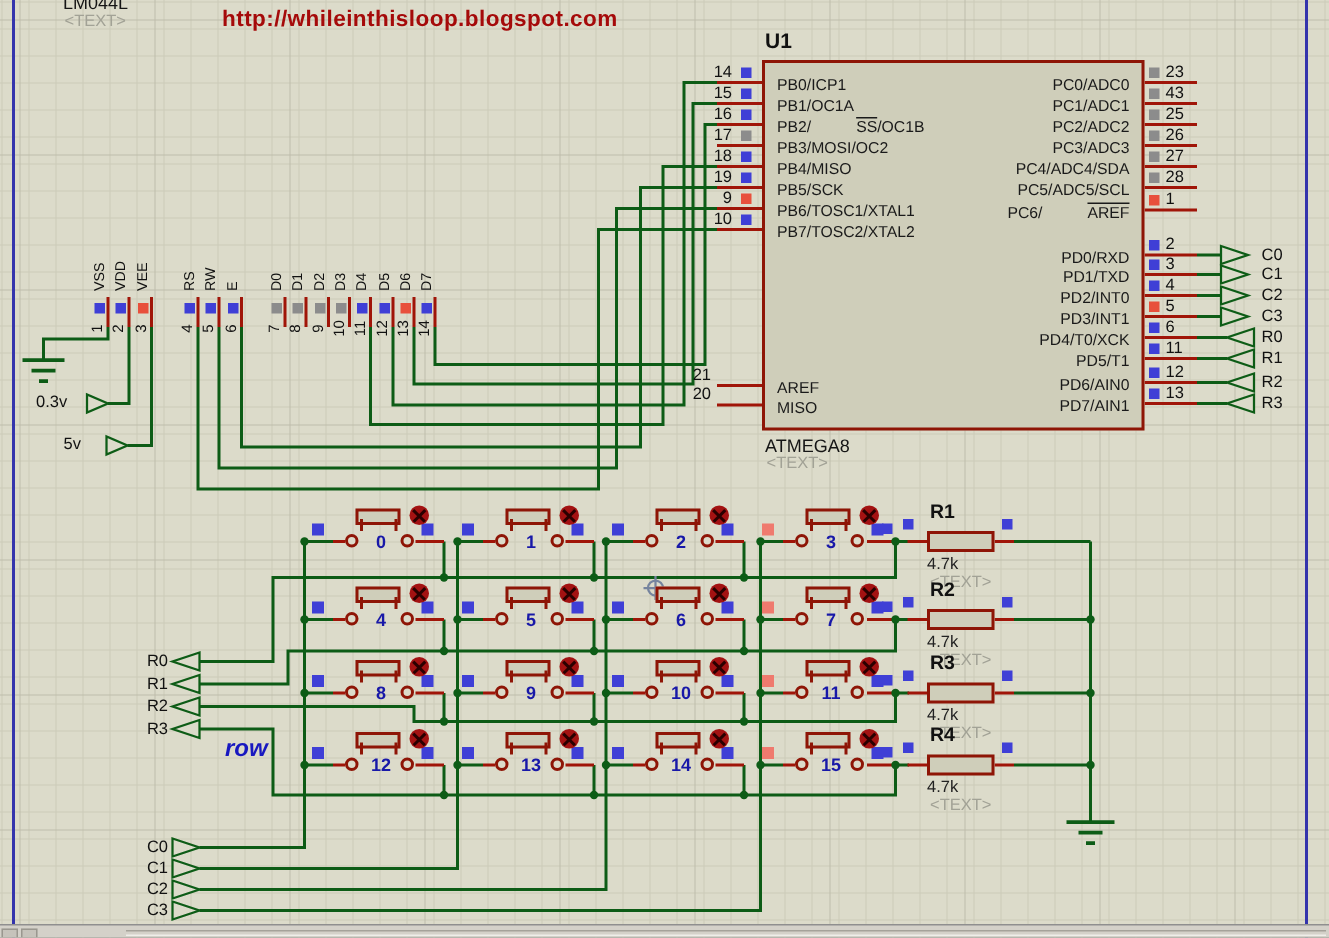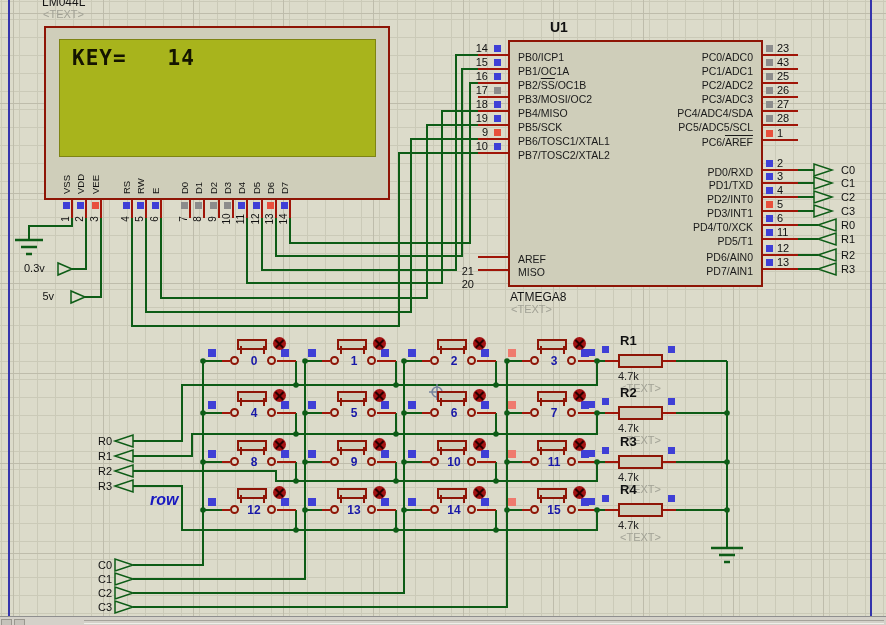--- a/index.html
+++ b/index.html
@@ -24,29 +24,29 @@
   .lcdpin{position:absolute;top:0;height:0;}
   .lcdpin .lname{position:absolute;left:-20px;top:166px;width:44px;height:12px;font-size:9.5px;color:#111;transform:rotate(-90deg);text-align:left;}
   .lcdpin .lnum{position:absolute;left:-12px;top:213px;width:26px;height:12px;font-size:10px;color:#111;transform:rotate(-90deg);text-align:center;}
   .lcdpin .sq{left:-2px;top:202px;}
   .partlabel{font-size:12px;color:#151515;}
   .ph{font-size:11px;color:#a2a296;}
   
   .mcu-body{position:absolute;left:508px;top:40px;width:255px;height:247px;border:2px solid #8e1506;background:#cfceba;box-sizing:border-box;}
   .mrow{position:absolute;height:12px;font-size:10.5px;color:#1a1a1a;white-space:nowrap;}
   .mrow.l{left:8px;} .mrow.r{right:8px;text-align:right;}
-  .ovl{text-decoration:overline;}
+  .ovl{text-decoration:overline;padding-left:30px;}
   .pin{position:absolute;left:0;height:0;font-size:11px;color:#111;}
   .pin .pnl{position:absolute;left:450px;top:-13px;width:38px;text-align:right;}
-  .pin .pna{position:absolute;left:438px;top:-13px;width:36px;text-align:right;margin-top:21px;}
+  .pin .pna{position:absolute;left:438px;top:-13px;width:36px;text-align:right;}
   .pin .pnr{position:absolute;left:777px;top:-13px;width:30px;text-align:left;}
   .pin .sql{left:494px;top:-10px;}
   .pin .sqr{left:766px;top:-10px;}
   .pin .tl{position:absolute;left:841px;top:-6px;font-size:11px;color:#111;}
-  .ref{font-weight:bold;font-size:14px;color:#111;margin-left:40px;}
+  .ref{font-weight:bold;font-size:14px;color:#111;}
   
   .btn{position:absolute;width:100px;height:40px;}
   .btn .cap{position:absolute;left:33px;top:6px;width:26px;height:7px;border:2px solid #8e1506;background:#cfceba;}
   .btn .leg{position:absolute;top:13px;width:2px;height:8px;background:#8e1506;}
   .btn .lg1{left:36px;} .btn .lg2{left:59px;}
   .btn .term{position:absolute;top:23px;width:9px;height:9px;border:2px solid #8e1506;border-radius:50%;background:#dcdbca;box-sizing:border-box;}
   .btn .t1{left:26px;} .btn .t2{left:63px;}
   .btn .bnum{position:absolute;left:30px;top:21px;width:40px;text-align:center;font-size:12px;font-weight:bold;color:#1818a8;}
   .btn .sq{width:8px;height:8px;top:16px;}
   .btn .sqL{left:4px;} .btn .sqR{left:77px;}
@@ -164,28 +164,24 @@
         <path d="M836 233 L836 245 L818 239 Z"></path>
       <path d="M836 249 L836 261 L818 255 Z"></path>
         <path d="M836 263 L836 275 L818 269 Z"></path>
     </g>
     <g stroke="#76849e" stroke-width="1.5" fill="none">
       <circle cx="437" cy="392" r="5"></circle>
       <path d="M429 392 H445 M437 384 V400"></path>
     </g>
   </svg>
 
+  <div class="url">http://whileinthisloop.blogspot.com</div>
 
   <div class="abs partlabel" style="left:42px;top:-5px">LM044L</div>
   <div class="abs ph" style="left:43px;top:8px">&lt;TEXT&gt;</div>
-  <div class="lcd-body">
-    <div class="lcd-screen" style="left:13px;top:11px">
-      <div class="lcd-text">KEY=   14</div>
-    </div>
-  </div>
 
   <div class="lcdpin" style="left:65px">
       <div class="lname">VSS</div>
       <i class="sq blue"></i>
       <div class="lnum">1</div>
     </div>
   <div class="lcdpin" style="left:79px">
       <div class="lname">VDD</div>
       <i class="sq blue"></i>
       <div class="lnum">2</div>

